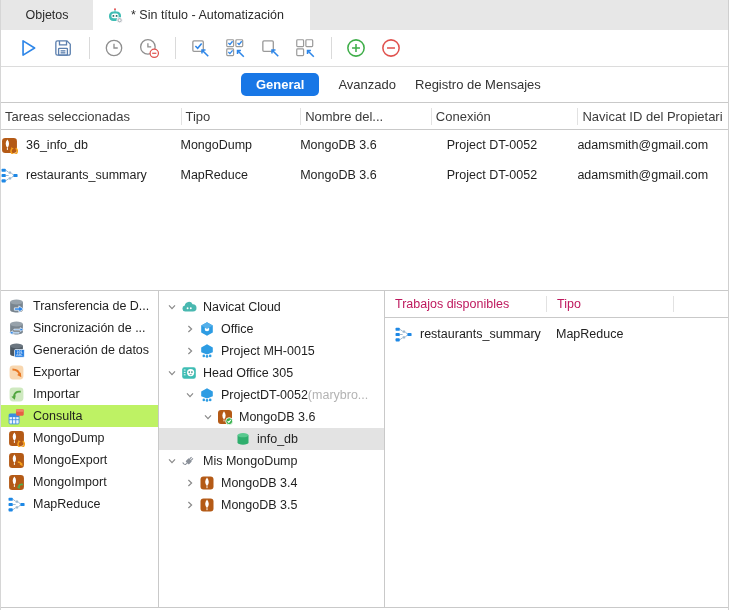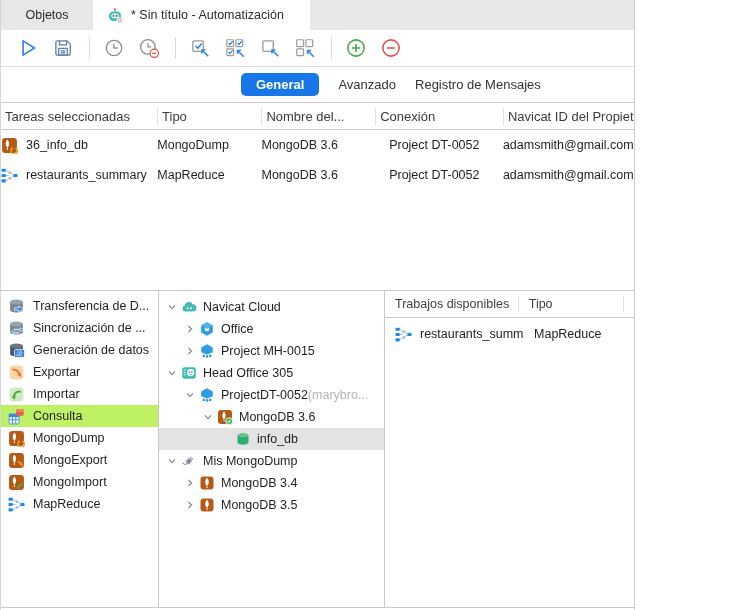--- a/index.html
+++ b/index.html
@@ -1,18 +1,18 @@
 <!DOCTYPE html>
 <html><head>
 <meta charset="utf-8">
 <style>
   * { box-sizing: border-box; margin: 0; padding: 0; }
   html,body { width:729px; height:610px; overflow:hidden; }
   body { font-family:"Liberation Sans", sans-serif; background:#fff; color:#222; }
-  .window { width:635px; height:610px; display:flex; flex-direction:column;
+  .window { width:729px; height:610px; display:flex; flex-direction:column;
             border-left:1px solid #d6d6d6; border-right:1px solid #cfcfcf; background:#fff; }
 
   
   .tabstrip { height:30px; background:#e7e7e7; display:flex; flex:0 0 auto; }
   .doc-tab { display:flex; align-items:center; justify-content:center; font-size:12.5px; color:#2b2b2b; }
   .doc-tab.inactive { width:92px; }
   .doc-tab.active { background:#fff; padding:0 26px 0 13px; gap:7px; }
   .tabstrip .filler { flex:1; }
 
   
@@ -51,21 +51,21 @@
   .titem { height:22px; display:flex; align-items:center; font-size:12.5px; color:#1f1f1f;
            white-space:nowrap; overflow:hidden; }
   .titem.selected { background:#e3e3e3; }
   .chev { width:14px; height:14px; flex:0 0 auto; display:flex; align-items:center; justify-content:center; }
   .chev svg { width:10px; height:10px; }
   .titem .ic { margin:0 6px 0 2px; width:16px; height:16px; }
   .dim { color:#b3b3b3; margin-left:0; }
 
   .jobs-panel { flex:1; min-width:0; }
   .jhead { display:flex; height:27px; align-items:center; border-bottom:1px solid #c9c9c9;
-           font-size:12.5px; color:#404040; }
+           font-size:12.5px; color:#be185d; }
   .jh { padding-left:10px; height:16px; line-height:16px; }
   .jh + .jh { border-left:1px solid #e2e2e2; }
   .j1 { width:161px; } .j2 { width:127px; } .j3 { flex:1; }
   .jrow { display:flex; height:28px; align-items:center; font-size:12.5px; margin-top:2px; }
   .jtd { padding-left:10px; display:flex; align-items:center; gap:8px; white-space:nowrap; overflow:hidden; }
 </style>
 </head>
 <body>
 
 <svg width="0" height="0" style="position:absolute">

